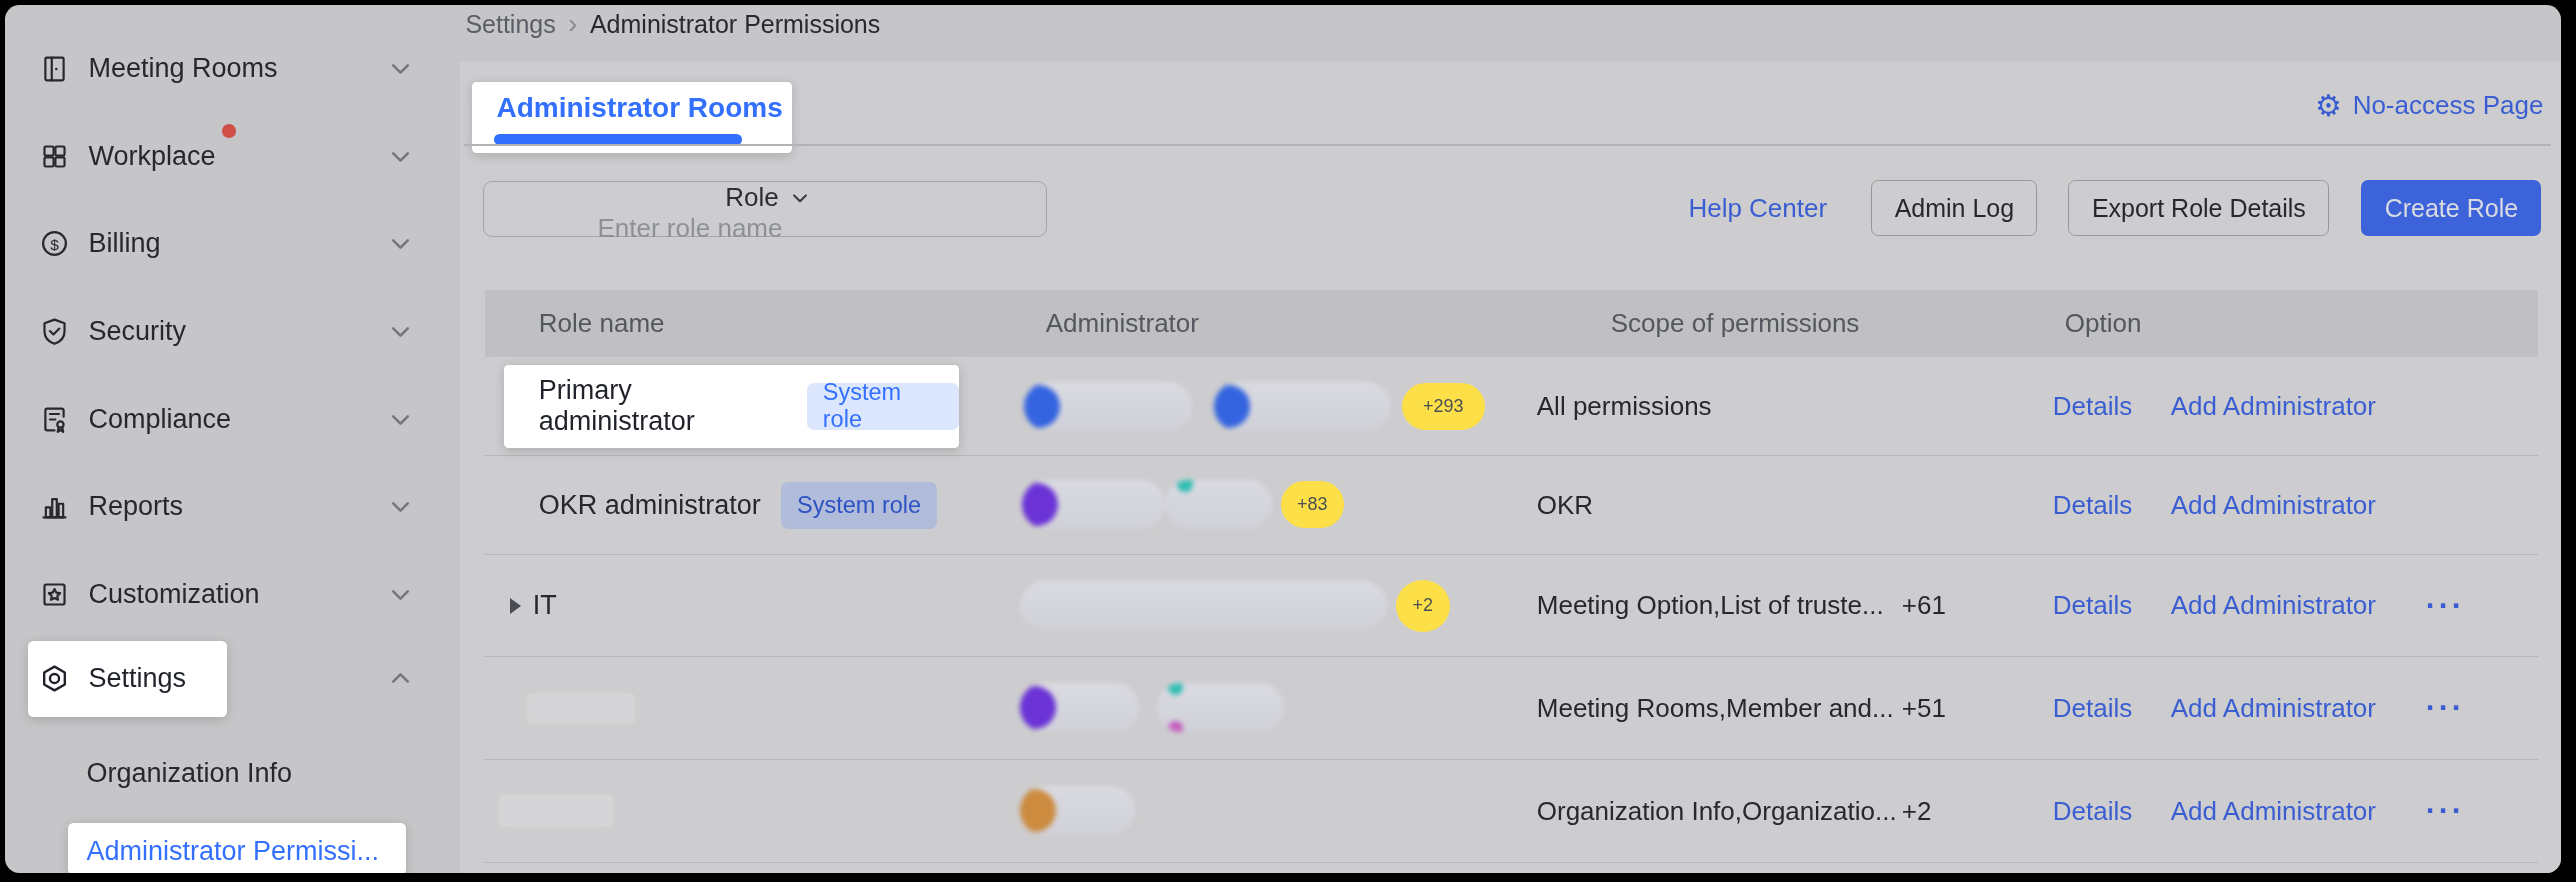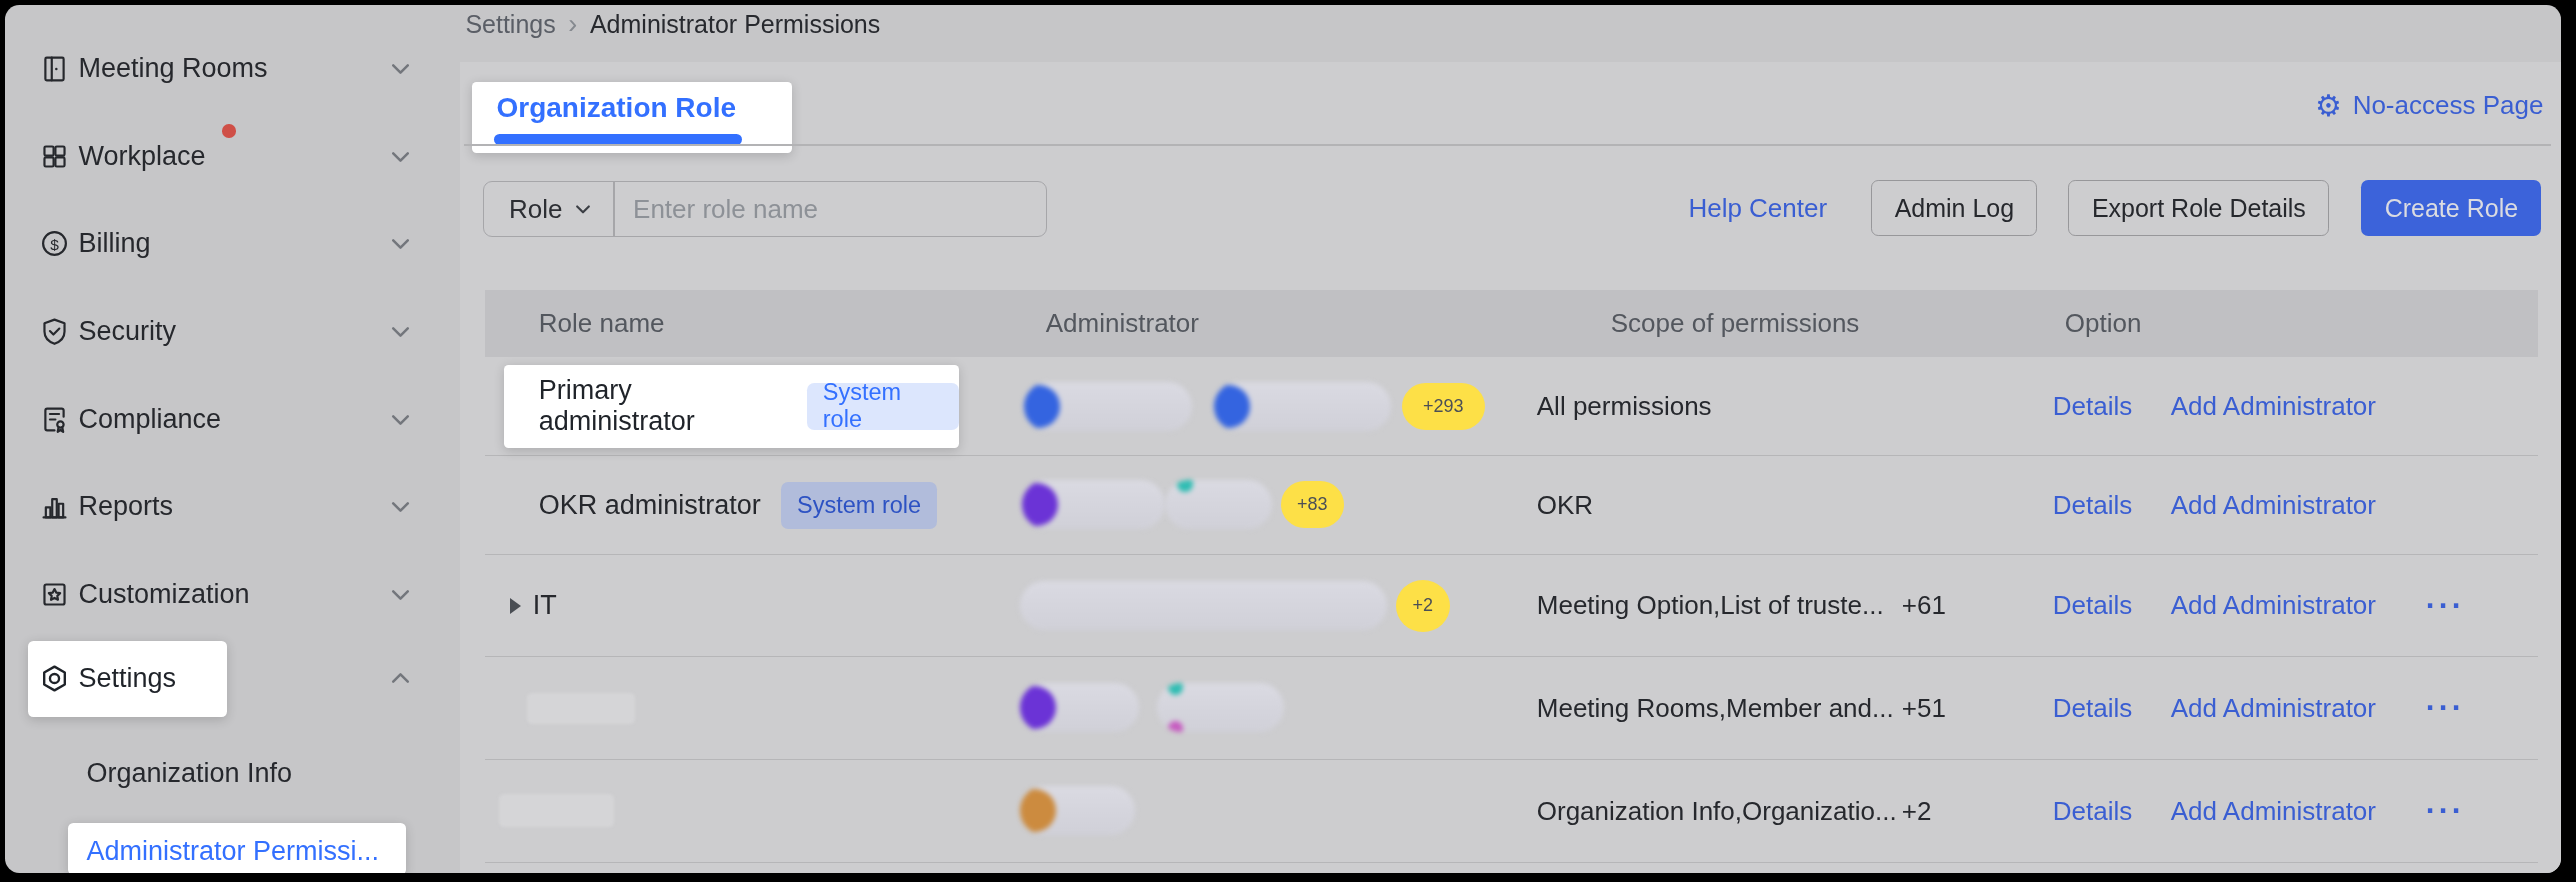--- a/index.html
+++ b/index.html
@@ -8,41 +8,41 @@
   .window{position:absolute;left:5.4px;top:5.4px;width:2556px;height:868px;background:#c6c6c8;
           border-radius:14.4px;overflow:hidden;}
 
   
   .crumbs{position:absolute;left:460px;top:3.6px;display:flex;align-items:center;gap:12.6px;font-size:25px;}
   .crumb-parent{color:#5a5e66;}
   .crumb-sep{color:#85898f;font-size:27px;}
   .crumb-current{color:#27292e;}
 
   
-  .side-item{position:absolute;left:34px;width:374px;height:58px;display:flex;align-items:center;gap:8px;color:#26282d;}
+  .side-item{position:absolute;left:34px;width:374px;height:58px;display:flex;align-items:center;gap:18px;color:#26282d;}
   .side-item .lbl{font-size:27px;white-space:nowrap;}
   .side-item .chev{margin-left:auto;display:flex;}
   .icon-wrap{width:31px;height:31px;display:flex;align-items:center;justify-content:center;flex:0 0 31px;}
   .red-dot{position:absolute;width:13.5px;height:13.5px;border-radius:50%;}
   .spot{position:absolute;background:#fff;border-radius:5.4px;box-shadow:0 2.7px 10.8px rgba(0,0,0,.16);}
   .sub-item{position:absolute;left:81px;font-size:27px;color:#26282d;white-space:nowrap;}
 
   
   .panel{position:absolute;left:455px;top:57px;width:2101px;height:811px;background:#cdcdcf;}
   .noaccess{position:absolute;right:18px;top:28px;display:flex;align-items:center;gap:10.8px;font-size:26px;}
   .noaccess .gear{font-size:30px;line-height:1;}
   .tabbox{position:absolute;left:11.7px;top:20px;width:320px;height:71px;background:#fff;border-radius:4.5px;
           box-shadow:0 2.7px 10.8px rgba(0,0,0,.16);}
   .tab-label{position:absolute;left:24.4px;top:0;height:52px;display:flex;align-items:center;font-size:28px;font-weight:bold;}
   .tab-underline{position:absolute;left:21.7px;top:52px;width:248px;height:10.8px;border-radius:6.3px;}
   .tabs-divider{position:absolute;left:3.6px;right:10.8px;top:82px;height:1.8px;background:#b3b3b5;}
 
   
   .searchbox{position:absolute;left:22.6px;top:119px;width:564px;height:56px;border:1.8px solid #a6a6a9;
-             border-radius:9px;display:flex;align-items:center;box-sizing:border-box;background:transparent;}
+             border-radius:9px;display:flex;align-items:center;box-sizing:border-box;background:transparent;flex-direction:column;}
   .searchbox .seg{display:flex;align-items:center;gap:10.8px;padding:0 20px 0 25px;font-size:26px;color:#2c2e33;}
   .searchbox .vdiv{width:1.8px;align-self:stretch;background:#a6a6a9;}
   .searchbox input{flex:1;border:none;outline:none;background:transparent;font-size:26px;color:#2c2e33;
                    padding:0 18px;font-family:"Liberation Sans",sans-serif;}
   .searchbox input::placeholder{color:#8d9197;}
   .help-link{position:absolute;left:1228px;top:131px;font-size:26px;}
   .btn{position:absolute;top:118px;height:56px;border:1.8px solid #97979a;border-radius:7.2px;background:transparent;
        display:flex;align-items:center;justify-content:center;font-size:25px;color:#26282d;box-sizing:border-box;
        font-family:"Liberation Sans",sans-serif;white-space:nowrap;}
   .btn-primary{border:none;color:#dbdce1;}
@@ -218,21 +218,21 @@
     <div class="sub-item" style="top:831px;color:#3370ff;">Administrator Permissi...</div>
 
     <div class="panel">
 
       <div class="noaccess" style="color:#3a5ed2;">
         <span class="gear">⚙</span>
         <span>No-access Page</span>
       </div>
 
       <div class="tabbox">
-        <div class="tab-label" style="color:#3370ff;">Organization Role</div>
+        <div class="tab-label" style="color:#3370ff;">Administrator Rooms</div>
         <div class="tab-underline" style="background:#3370ff;"></div>
       </div>
       <div class="tabs-divider"></div>
 
       <div class="searchbox">
         <span class="seg">
           <span>Role</span>
           <svg width="20" height="20" viewBox="0 0 24 24">
               <path d="M5 9l7 7 7-7" fill="none" stroke="#3c3f45" stroke-width="2.6" stroke-linecap="round" stroke-linejoin="round"></path>
             </svg>

